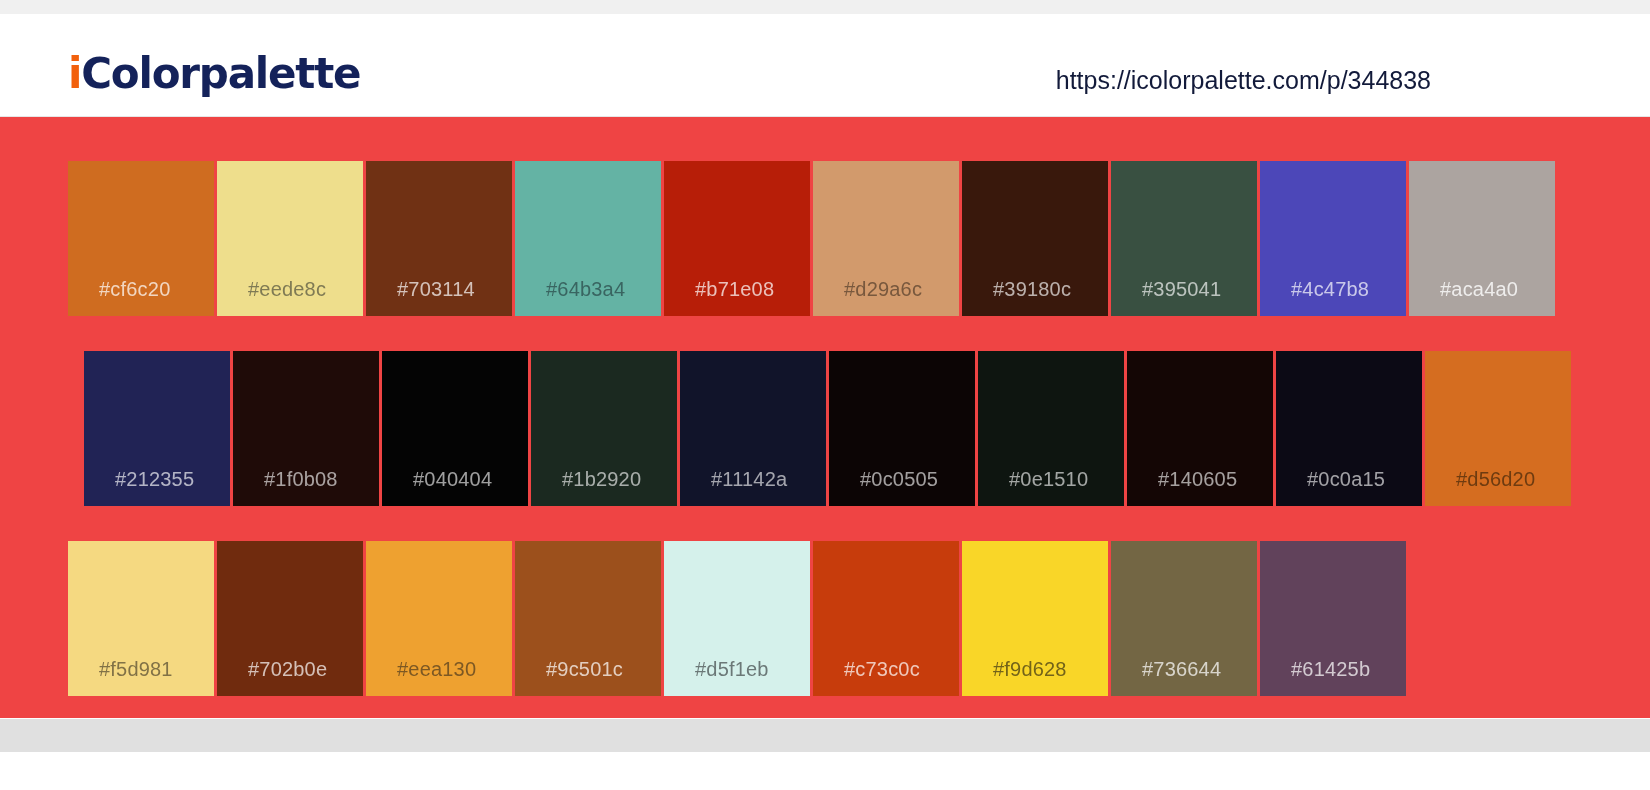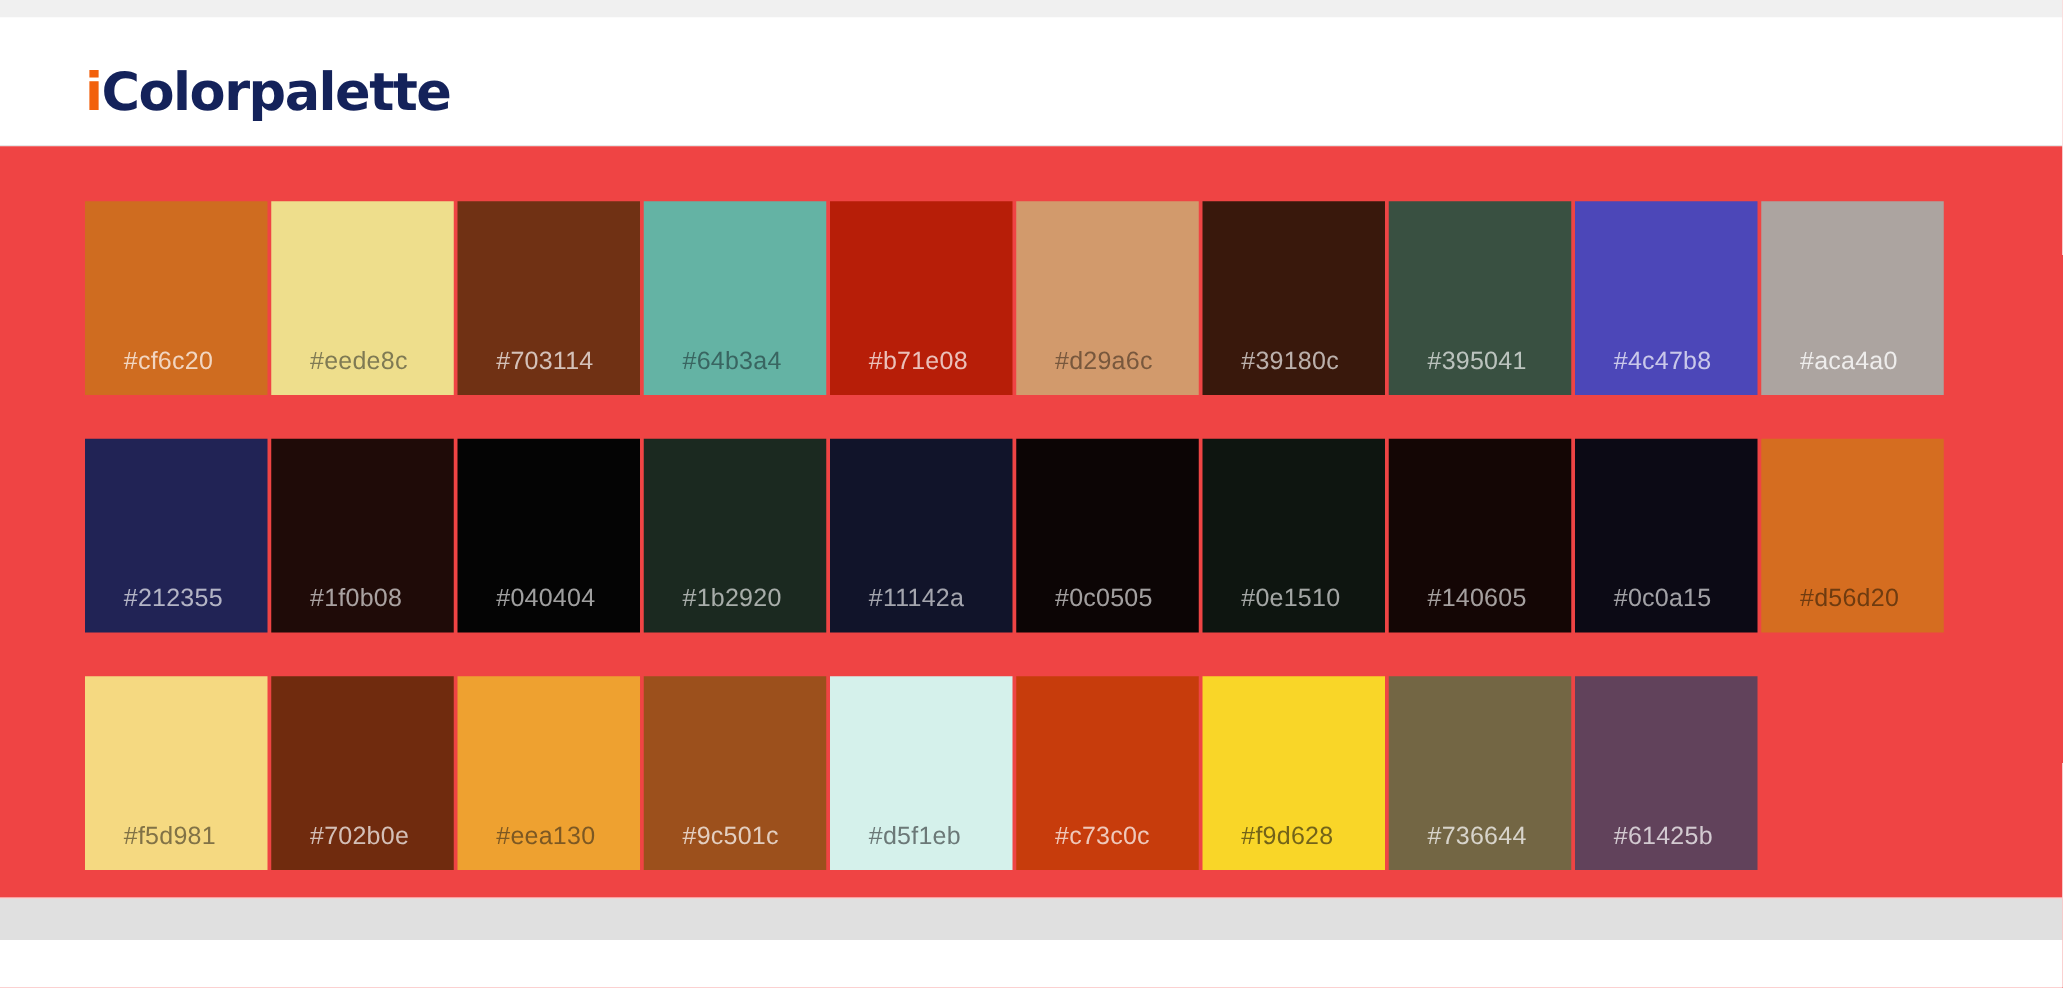--- a/index.html
+++ b/index.html
@@ -61,21 +61,21 @@
     background:#ef4444;
   }
   .swatch-row {
     position:absolute;
     left:68px;
     height:155px;
     white-space:nowrap;
     font-size:0;
   }
   .swatch-row.r1 { top:44px; }
-  .swatch-row.r2 { top:234px; }
+  .swatch-row.r2 { top:234px;margin-left:16px; }
   .swatch-row.r3 { top:424px; }
 
   .swatch {
     display:inline-block;
     vertical-align:top;
     position:relative;
     width:146px;
     height:155px;
     margin-right:-3px;
     overflow:hidden;
@@ -110,20 +110,21 @@
 <body>
 
 <div id="page">
 
   <div class="top-strip"></div>
 
   <div class="header">
     <div class="logo">
       <span class="logo-i">i</span><span class="logo-rest">Colorpalette</span>
     </div>
+    <div class="page-url">https://icolorpalette.com/p/344838</div>
   </div>
 
   <div class="palette">
     <div class="swatch-row r1"><div class="swatch" style="background: rgb(207, 108, 32); margin-right: 0px; margin-left: 0px;"><span class="swatch-label" style="color: rgba(255, 255, 255, 0.72);">#cf6c20</span></div><div class="swatch" style="background: rgb(238, 222, 140); margin-right: 0px; margin-left: 3px;"><span class="swatch-label" style="color: rgba(80, 80, 60, 0.7);">#eede8c</span></div><div class="swatch" style="background: rgb(112, 49, 20); margin-right: 0px; margin-left: 3px;"><span class="swatch-label" style="color: rgba(255, 255, 255, 0.7);">#703114</span></div><div class="swatch" style="background: rgb(100, 179, 164); margin-right: 0px; margin-left: 3px;"><span class="swatch-label" style="color: rgba(40, 70, 70, 0.72);">#64b3a4</span></div><div class="swatch" style="background: rgb(183, 30, 8); margin-right: 0px; margin-left: 3px;"><span class="swatch-label" style="color: rgba(255, 255, 255, 0.72);">#b71e08</span></div><div class="swatch" style="background: rgb(210, 154, 108); margin-right: 0px; margin-left: 3px;"><span class="swatch-label" style="color: rgba(90, 65, 45, 0.75);">#d29a6c</span></div><div class="swatch" style="background: rgb(57, 24, 12); margin-right: 0px; margin-left: 3px;"><span class="swatch-label" style="color: rgba(255, 255, 255, 0.66);">#39180c</span></div><div class="swatch" style="background: rgb(57, 80, 65); margin-right: 0px; margin-left: 3px;"><span class="swatch-label" style="color: rgba(255, 255, 255, 0.66);">#395041</span></div><div class="swatch" style="background: rgb(76, 71, 184); margin-right: 0px; margin-left: 3px;"><span class="swatch-label" style="color: rgba(255, 255, 255, 0.7);">#4c47b8</span></div><div class="swatch" style="background: rgb(172, 164, 160); margin-right: 0px; margin-left: 3px;"><span class="swatch-label" style="color: rgba(255, 255, 255, 0.8);">#aca4a0</span></div></div>
     <div class="swatch-row r2"><div class="swatch" style="background: rgb(33, 35, 85); margin-right: 0px; margin-left: 0px;"><span class="swatch-label" style="color: rgba(255, 255, 255, 0.66);">#212355</span></div><div class="swatch" style="background: rgb(31, 11, 8); margin-right: 0px; margin-left: 3px;"><span class="swatch-label" style="color: rgba(255, 255, 255, 0.62);">#1f0b08</span></div><div class="swatch" style="background: rgb(4, 4, 4); margin-right: 0px; margin-left: 3px;"><span class="swatch-label" style="color: rgba(255, 255, 255, 0.62);">#040404</span></div><div class="swatch" style="background: rgb(27, 41, 32); margin-right: 0px; margin-left: 3px;"><span class="swatch-label" style="color: rgba(255, 255, 255, 0.62);">#1b2920</span></div><div class="swatch" style="background: rgb(17, 20, 42); margin-right: 0px; margin-left: 3px;"><span class="swatch-label" style="color: rgba(255, 255, 255, 0.62);">#11142a</span></div><div class="swatch" style="background: rgb(12, 5, 5); margin-right: 0px; margin-left: 3px;"><span class="swatch-label" style="color: rgba(255, 255, 255, 0.62);">#0c0505</span></div><div class="swatch" style="background: rgb(14, 21, 16); margin-right: 0px; margin-left: 3px;"><span class="swatch-label" style="color: rgba(255, 255, 255, 0.62);">#0e1510</span></div><div class="swatch" style="background: rgb(20, 6, 5); margin-right: 0px; margin-left: 3px;"><span class="swatch-label" style="color: rgba(255, 255, 255, 0.62);">#140605</span></div><div class="swatch" style="background: rgb(12, 10, 21); margin-right: 0px; margin-left: 3px;"><span class="swatch-label" style="color: rgba(255, 255, 255, 0.62);">#0c0a15</span></div><div class="swatch" style="background: rgb(213, 109, 32); margin-right: 0px; margin-left: 3px;"><span class="swatch-label" style="color: rgba(70, 40, 10, 0.72);">#d56d20</span></div></div>
     <div class="swatch-row r3"><div class="swatch" style="background: rgb(245, 217, 129); margin-right: 0px; margin-left: 0px;"><span class="swatch-label" style="color: rgba(80, 70, 45, 0.7);">#f5d981</span></div><div class="swatch" style="background: rgb(112, 43, 14); margin-right: 0px; margin-left: 3px;"><span class="swatch-label" style="color: rgba(255, 255, 255, 0.7);">#702b0e</span></div><div class="swatch" style="background: rgb(238, 161, 48); margin-right: 0px; margin-left: 3px;"><span class="swatch-label" style="color: rgba(80, 60, 30, 0.72);">#eea130</span></div><div class="swatch" style="background: rgb(156, 80, 28); margin-right: 0px; margin-left: 3px;"><span class="swatch-label" style="color: rgba(255, 255, 255, 0.72);">#9c501c</span></div><div class="swatch" style="background: rgb(213, 241, 235); margin-right: 0px; margin-left: 3px;"><span class="swatch-label" style="color: rgba(80, 90, 90, 0.8);">#d5f1eb</span></div><div class="swatch" style="background: rgb(199, 60, 12); margin-right: 0px; margin-left: 3px;"><span class="swatch-label" style="color: rgba(255, 255, 255, 0.72);">#c73c0c</span></div><div class="swatch" style="background: rgb(249, 214, 40); margin-right: 0px; margin-left: 3px;"><span class="swatch-label" style="color: rgba(70, 60, 20, 0.75);">#f9d628</span></div><div class="swatch" style="background: rgb(115, 102, 68); margin-right: 0px; margin-left: 3px;"><span class="swatch-label" style="color: rgba(255, 255, 255, 0.72);">#736644</span></div><div class="swatch" style="background: rgb(97, 66, 91); margin-right: 0px; margin-left: 3px;"><span class="swatch-label" style="color: rgba(255, 255, 255, 0.72);">#61425b</span></div></div>
   </div>
 
   <div class="footer-gap"></div>
   <div class="footer-strip"></div>

